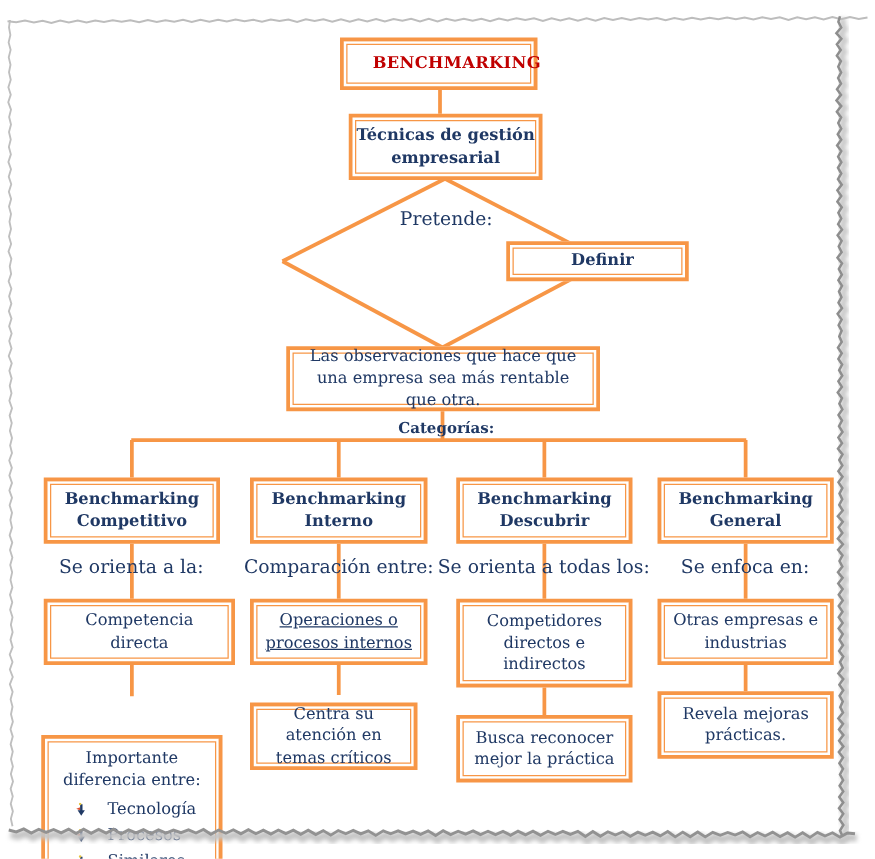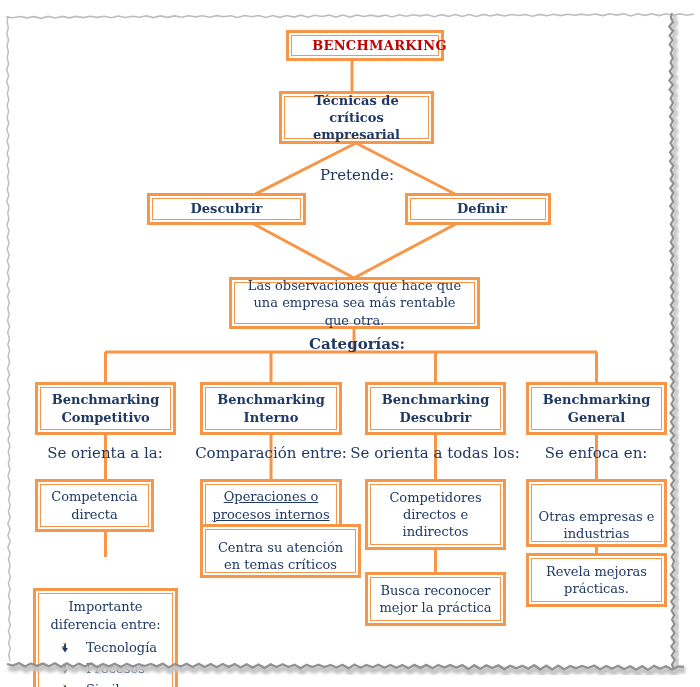--- a/index.html
+++ b/index.html
@@ -18,21 +18,21 @@
     display:flex;align-items:center;justify-content:center;
     text-align:center;font-size:13px;line-height:1.32;padding:2px 8px;
   }
   .obox.tight{padding:2px 3px;}
   .bold{font-weight:bold;}
   .red{color:#C00000;letter-spacing:.3px;}
   .label{
     position:absolute;z-index:2;transform:translateX(-50%);
     font-size:15px;white-space:nowrap;text-align:center;
   }
-  .label.bold{font-size:15px;}
+  .label.bold{font-size:12px;}
   .stack{display:block;flex-direction:column;align-items:stretch;justify-content:flex-start;padding:5px 4px 2px;}
   .b-title{width:120px;margin:2px auto 3px;text-align:center;line-height:1.4;}
   .b-row{display:flex;align-items:center;gap:16px;padding-left:20px;height:21px;text-align:left;}
   .b-icon{width:10px;height:11px;flex:none;display:inline-block;}
 </style>
 </head>
 <body>
 
 <div class="canvas">
 
@@ -60,33 +60,30 @@
       <line x1="271" y1="531" x2="271" y2="556"></line>
 
       <line x1="435.5" y1="434" x2="435.5" y2="481"></line>
       <line x1="435.5" y1="549" x2="435.5" y2="575"></line>
 
       <line x1="596.5" y1="434" x2="596.5" y2="481"></line>
       <line x1="596.5" y1="531" x2="596.5" y2="556"></line>
     </g>
   </svg>
 
-  <div class="obox bold tight" style="left:286px;top:30px;width:158px;height:31px;padding-left:32px;">
+  <div class="obox bold tight" style="left:272px;top:30px;width:158px;height:42px;padding-left:32px;">
     <span class="red">BENCHMARKING</span>
   </div>
 
   <div class="obox bold tight" style="left:279px;top:91px;width:155px;height:53px;">
-    <span>Técnicas de críticos empresarial</span>
+    <span>Técnicas de gestión empresarial</span>
   </div>
 
   <div class="label" style="left:357px;top:166px;">Pretende:</div>
 
-  <div class="obox bold" style="left:147px;top:193px;width:159px;height:32px;">
-    <span>Descubrir</span>
-  </div>
 
   <div class="obox bold" style="left:405px;top:193px;width:146px;height:32px;padding-left:16px;">
     <span>Definir</span>
   </div>
 
   <div class="obox" style="left:229px;top:277px;width:251px;height:52px;">
     <span>Las observaciones que hace que una empresa sea más rentable que otra.</span>
   </div>
 
   <div class="label bold" style="left:357px;top:335px;">Categorías:</div>
@@ -102,30 +99,30 @@
   </div>
   <div class="obox bold tight" style="left:526px;top:382px;width:141px;height:53px;">
     <span>Benchmarking General</span>
   </div>
 
   <div class="label" style="left:105px;top:444px;">Se orienta a la:</div>
   <div class="label" style="left:271px;top:444px;">Comparación entre:</div>
   <div class="label" style="left:435px;top:444px;">Se orienta a todas los:</div>
   <div class="label" style="left:596px;top:444px;">Se enfoca en:</div>
 
-  <div class="obox" style="left:35px;top:479px;width:119px;height:53px;">
+  <div class="obox" style="left:35px;top:479px;width:153px;height:53px;">
     <span>Competencia directa</span>
   </div>
   <div class="obox" style="left:200px;top:479px;width:142px;height:53px;text-decoration:underline;">
     <span>Operaciones o procesos internos</span>
   </div>
   <div class="obox" style="left:365px;top:479px;width:141px;height:71px;">
     <span>Competidores directos e indirectos</span>
   </div>
-  <div class="obox" style="left:526px;top:479px;width:141px;height:68px;align-items:flex-end;">
+  <div class="obox" style="left:526px;top:479px;width:141px;height:53px;">
     <span>Otras empresas e industrias</span>
   </div>
 
   <div class="obox stack" style="left:33px;top:588px;width:145px;height:111px;">
     <div class="b-title">Importante diferencia entre:</div>
     <div class="b-row">
       <svg class="b-icon" viewBox="0 0 10 11">
         <path d="M1 4.9 L4.2 3.7 L4.2 6.4 Z" fill="#D94F33"></path>
         <rect x="4.1" y="1.4" width="1.9" height="5.4" fill="#1F3864"></rect>
         <path d="M2.1 6.1 L7.9 6.1 L5 10.6 Z" fill="#1F3864"></path>
@@ -146,21 +143,21 @@
       <svg class="b-icon" viewBox="0 0 10 11">
         <path d="M1 4.9 L4.2 3.7 L4.2 6.4 Z" fill="#D94F33"></path>
         <rect x="4.1" y="1.4" width="1.9" height="5.4" fill="#1F3864"></rect>
         <path d="M2.1 6.1 L7.9 6.1 L5 10.6 Z" fill="#1F3864"></path>
         <circle cx="4.1" cy="1.2" r="1" fill="#E5C441"></circle>
       </svg>
       <span>Similares</span>
     </div>
   </div>
 
-  <div class="obox" style="left:200px;top:524px;width:161px;height:54px;align-items:flex-end;">
+  <div class="obox" style="left:200px;top:562px;width:134px;height:54px;">
     <span>Centra su atención en temas críticos</span>
   </div>
   <div class="obox" style="left:365px;top:572px;width:141px;height:54px;">
     <span>Busca reconocer mejor la práctica</span>
   </div>
   <div class="obox" style="left:526px;top:553px;width:141px;height:54px;">
     <span>Revela mejoras prácticas.</span>
   </div>
 
   <svg class="frame" viewBox="0 0 700 687" xmlns="http://www.w3.org/2000/svg">

